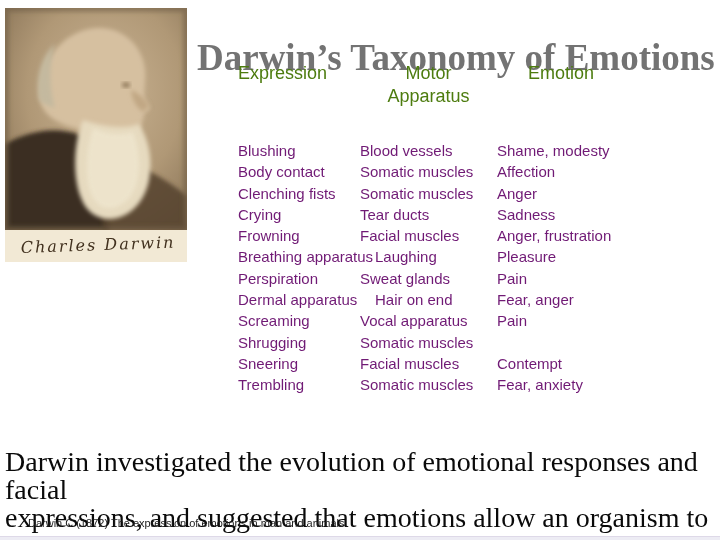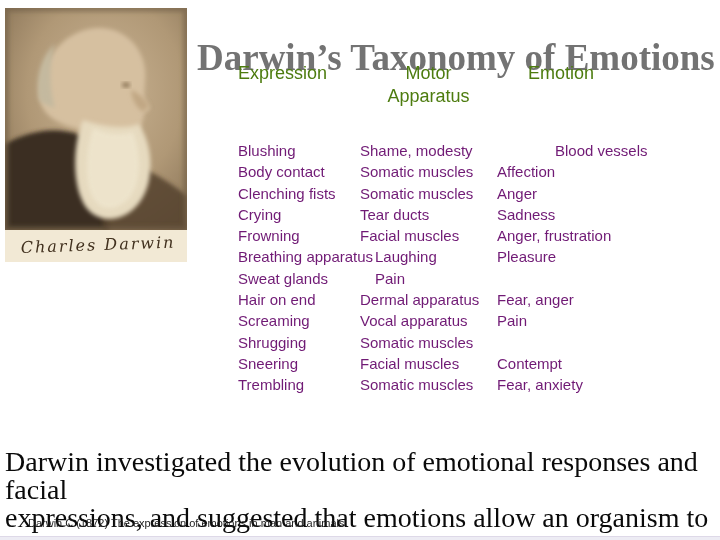--- a/index.html
+++ b/index.html
@@ -87,22 +87,22 @@
   <div class="etable">
     <div class="thead">
       <div class="th c0">Expression</div>
       <div class="th c1">Motor
 Apparatus</div>
       <div class="th c2">Emotion</div>
     </div>
     <div class="tbody">
         <div class="trow">
           <div class="tcell c0">Blushing</div>
+          <div class="tcell c1">Blood vessels</div>
           <div class="tcell c2">Shame, modesty</div>
-          <div class="tcell c1">Blood vessels</div>
         </div>
         <div class="trow">
           <div class="tcell c0">Body contact</div>
           <div class="tcell c1">Somatic muscles</div>
           <div class="tcell c2">Affection</div>
         </div>
         <div class="trow">
           <div class="tcell c0">Clenching fists</div>
           <div class="tcell c1">Somatic muscles</div>
           <div class="tcell c2">Anger</div>
@@ -116,26 +116,27 @@
           <div class="tcell c0">Frowning</div>
           <div class="tcell c1">Facial muscles</div>
           <div class="tcell c2">Anger, frustration</div>
         </div>
         <div class="trow">
           <div class="tcell c1">Breathing apparatus</div>
           <div class="tcell c0">Laughing</div>
           <div class="tcell c2">Pleasure</div>
         </div>
         <div class="trow">
+          <div class="tcell c0">Perspiration</div>
           <div class="tcell c1">Sweat glands</div>
           <div class="tcell c2">Pain</div>
         </div>
         <div class="trow">
+          <div class="tcell c1">Dermal apparatus</div>
           <div class="tcell c0">Hair on end</div>
-          <div class="tcell c1">Dermal apparatus</div>
           <div class="tcell c2">Fear, anger</div>
         </div>
         <div class="trow">
           <div class="tcell c0">Screaming</div>
           <div class="tcell c1">Vocal apparatus</div>
           <div class="tcell c2">Pain</div>
         </div>
         <div class="trow">
           <div class="tcell c0">Shrugging</div>
           <div class="tcell c1">Somatic muscles</div>

